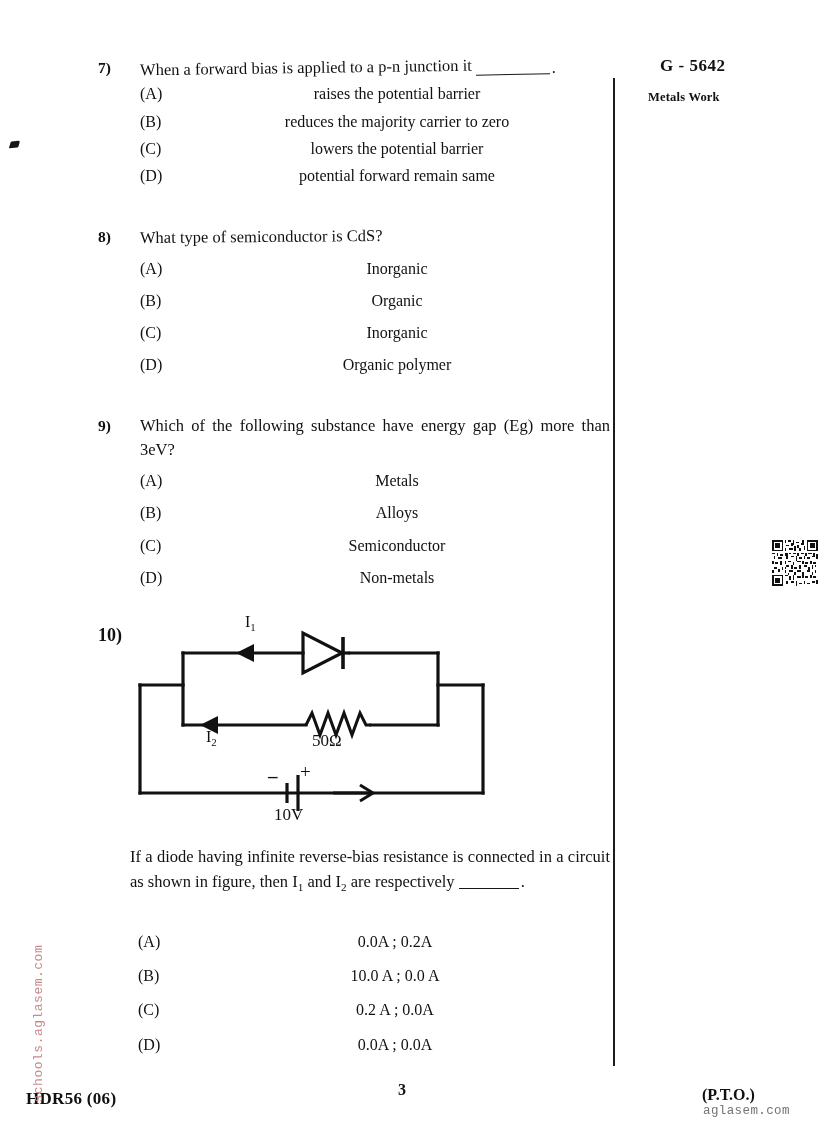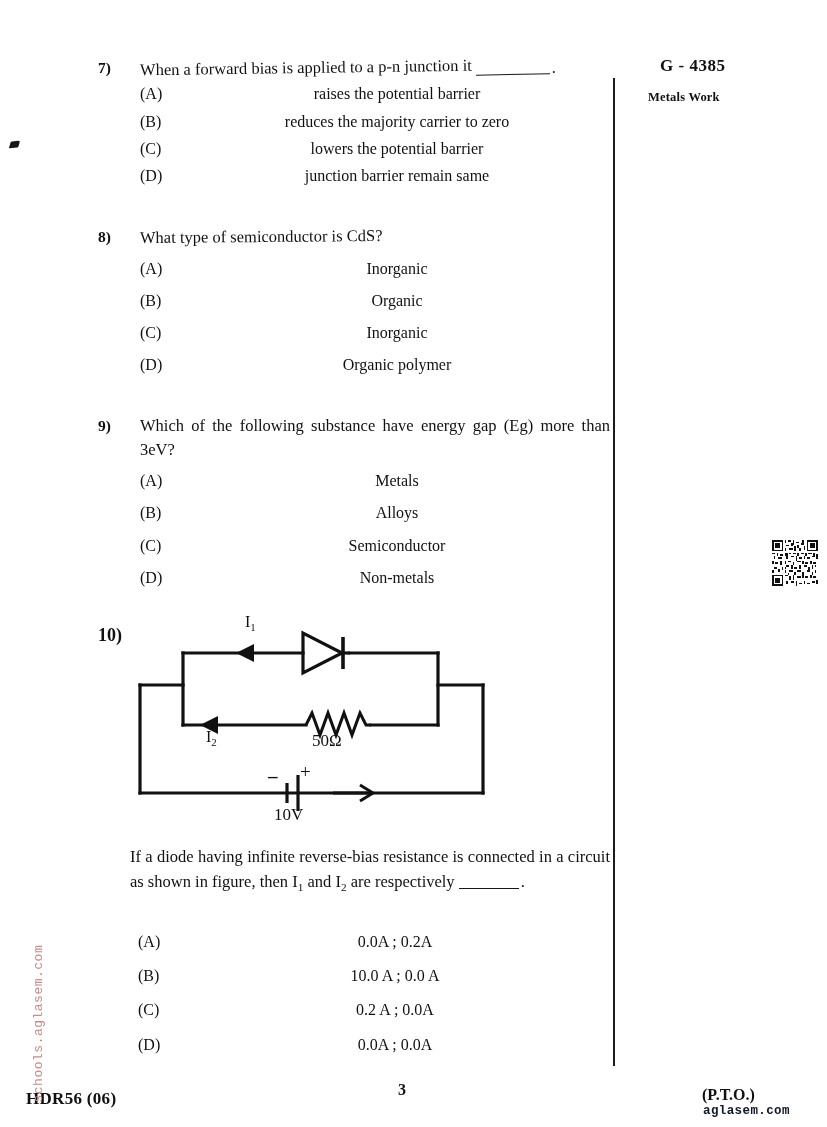--- a/index.html
+++ b/index.html
@@ -194,23 +194,22 @@
     top: 1086px;
     font-weight: bold;
     font-size: 16px;
   }
   .wm-corner {
     position: absolute;
     left: 703px;
     top: 1104px;
     font-family: "Liberation Mono", monospace;
     font-size: 12.5px;
-    color: #0f172a;
+    color: #737373;
     letter-spacing: 0.4px;
-    font-weight: bold;
   }
   .wm-side {
     position: absolute;
     left: -62px;
     top: 995px;
     width: 200px;
     font-family: "Liberation Mono", monospace;
     font-size: 13px;
     color: #c98a8a;
     letter-spacing: 0.5px;
@@ -219,21 +218,21 @@
     white-space: nowrap;
   }
 </style>
 </head>
 <body>
 
 <div class="scan-mark"></div>
 
 <div class="divider"></div>
 
-<div class="paper-code">G - 4385</div>
+<div class="paper-code">G - 5642</div>
 <div class="rough-work">Metals Work</div>
 
 <div class="qr">
   <svg width="46" height="46" viewBox="0 0 29 29" shape-rendering="crispEdges" aria-hidden="true">
     <rect width="29" height="29" fill="#ffffff"></rect>
     <g fill="#111111">
       <rect x="0" y="0" width="7" height="1"></rect>
         <rect x="0" y="6" width="7" height="1"></rect>
       <rect x="0" y="0" width="1" height="7"></rect>
         <rect x="6" y="0" width="1" height="7"></rect>
@@ -353,21 +352,21 @@
       <div class="opt">
         <div class="opt-key">(B)</div>
         <div class="opt-val">reduces the majority carrier to zero</div>
       </div>
       <div class="opt">
         <div class="opt-key">(C)</div>
         <div class="opt-val">lowers the potential barrier</div>
       </div>
       <div class="opt">
         <div class="opt-key">(D)</div>
-        <div class="opt-val">junction barrier remain same</div>
+        <div class="opt-val">potential forward remain same</div>
       </div>
     </div>
   </div>
 
   <div class="question" style="margin-top:38px;margin-bottom:26px;">
     <div class="q-head">
       <div class="q-num">8)</div>
       <div class="q-text">
         <span class="skew-b">What type of semiconductor is CdS?</span>
       </div>

